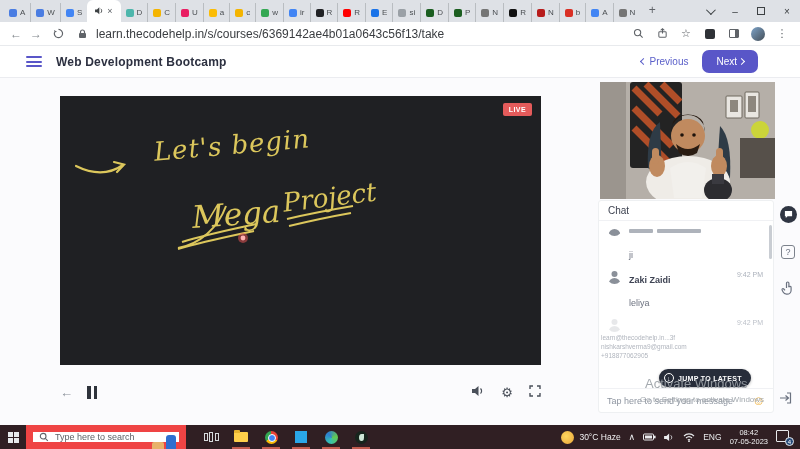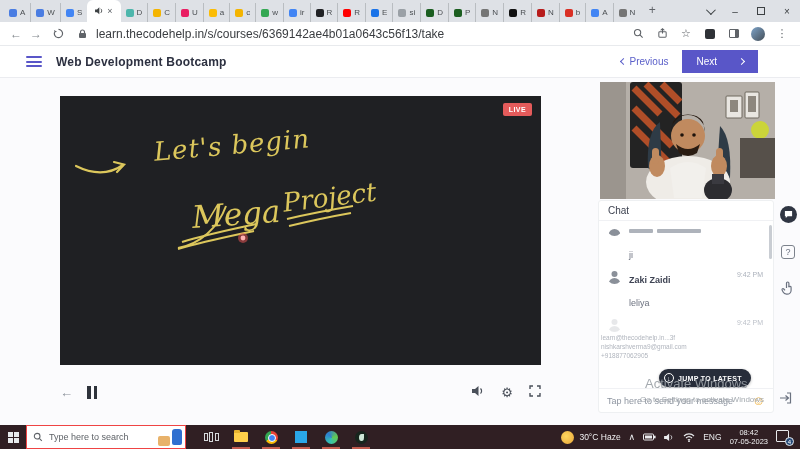--- a/index.html
+++ b/index.html
@@ -31,21 +31,21 @@
   .sidebar-ic:after{content:"";position:absolute;right:0;top:0;bottom:0;width:3px;background:#5f6368;}
   .menu3{color:#5f6368;font-size:11px;}
 
   
   .pagehead{position:absolute;left:0;top:46px;width:800px;height:32px;background:#fff;display:flex;align-items:center;border-bottom:1px solid #ebecf0;}
   .burger{width:16px;height:11px;margin:0 14px 0 26px;display:flex;flex-direction:column;justify-content:space-between;}
   .burger i{height:2px;background:#5956c8;border-radius:1px;}
   .ptitle{font-size:12px;font-weight:bold;color:#2c3040;letter-spacing:.2px;}
   .headright{margin-left:auto;display:flex;align-items:center;gap:14px;padding-right:42px;}
   .prev{font-size:10px;color:#5a5fc9;display:flex;align-items:center;gap:4px;}
-  .next{background:#5956c8;color:#fff;font-size:10px;border:none;border-radius:0;padding:6px 14px;display:flex;align-items:center;gap:22px;}
+  .next{background:#5956c8;color:#fff;font-size:10px;border:none;border-radius:7px;padding:6px 14px;display:flex;align-items:center;gap:2px;}
   .chvl{display:inline-block;width:5px;height:5px;border-left:1.5px solid #5a5fc9;border-bottom:1.5px solid #5a5fc9;transform:rotate(45deg);}
   .chvr{display:inline-block;width:5px;height:5px;border-right:1.5px solid #fff;border-top:1.5px solid #fff;transform:rotate(45deg);}
 
   
   .content{position:absolute;left:0;top:78px;width:800px;height:347px;background:#fbfbfd;}
   .video{position:absolute;left:60px;top:18px;width:481px;height:269px;background:#1f2023;}
   .livebadge{position:absolute;right:9px;top:7px;background:#e45b5b;color:#fff;font-size:7px;font-weight:bold;padding:3px 6px;border-radius:2px;letter-spacing:.4px;}
   .controls{position:absolute;left:60px;top:300px;width:481px;height:28px;display:flex;align-items:center;gap:14px;}
   .backarrow{color:#8a9099;font-size:13px;}
   .pause{display:flex;gap:3px;}
@@ -79,21 +79,21 @@
   .railsend{position:absolute;left:779px;top:312px;}
   .activate{position:absolute;left:645px;top:298px;width:150px;color:#9aa0a6;opacity:.9;pointer-events:none;z-index:9;}
   .activate .l1{font-size:13px;}
   .activate .l2{font-size:8px;margin-top:4px;margin-left:-5px;}
 
   
   .taskbar{position:absolute;left:0;top:425px;width:800px;height:24px;background:#301f23;display:flex;align-items:center;}
   .startbtn{width:26px;height:24px;display:flex;align-items:center;justify-content:center;}
   .winlogo{display:grid;grid-template-columns:5px 5px;grid-template-rows:5px 5px;gap:1px;}
   .winlogo i{background:#e7eaec;}
-  .searchbox{width:160px;height:24px;background:#fff;border:1px solid #ef4444;display:flex;align-items:center;gap:6px;padding:0 6px;position:relative;}
+  .searchbox{width:160px;height:24px;background:#fff;border:7px solid #ef4444;display:flex;align-items:center;gap:6px;padding:0 6px;position:relative;}
   .searchbox input{border:none;outline:none;font-size:9px;color:#4a4a4a;width:92px;background:transparent;font-family:"Liberation Sans",sans-serif;}
   .searchbox input::placeholder{color:#5f6368;}
   .searchart{position:absolute;right:3px;top:3px;display:flex;gap:2px;}
   .searchart .b1{width:10px;height:16px;background:#2f6fd0;border-radius:3px 3px 2px 2px;}
   .searchart .b2{width:12px;height:10px;background:#e8b26a;border-radius:2px;margin-top:7px;}
   .tbicons{display:flex;align-items:center;margin-left:10px;}
   .tbic{width:30px;height:24px;display:flex;align-items:center;justify-content:center;position:relative;}
   .tbic.open:after{content:"";position:absolute;left:6px;right:6px;bottom:0;height:2px;background:#c25b4e;}
   .folder{width:14px;height:10px;background:#ffd04a;border-radius:1px;position:relative;}
   .folder:before{content:"";position:absolute;left:0;top:-2px;width:6px;height:3px;background:#e8b42e;border-radius:1px 1px 0 0;}

